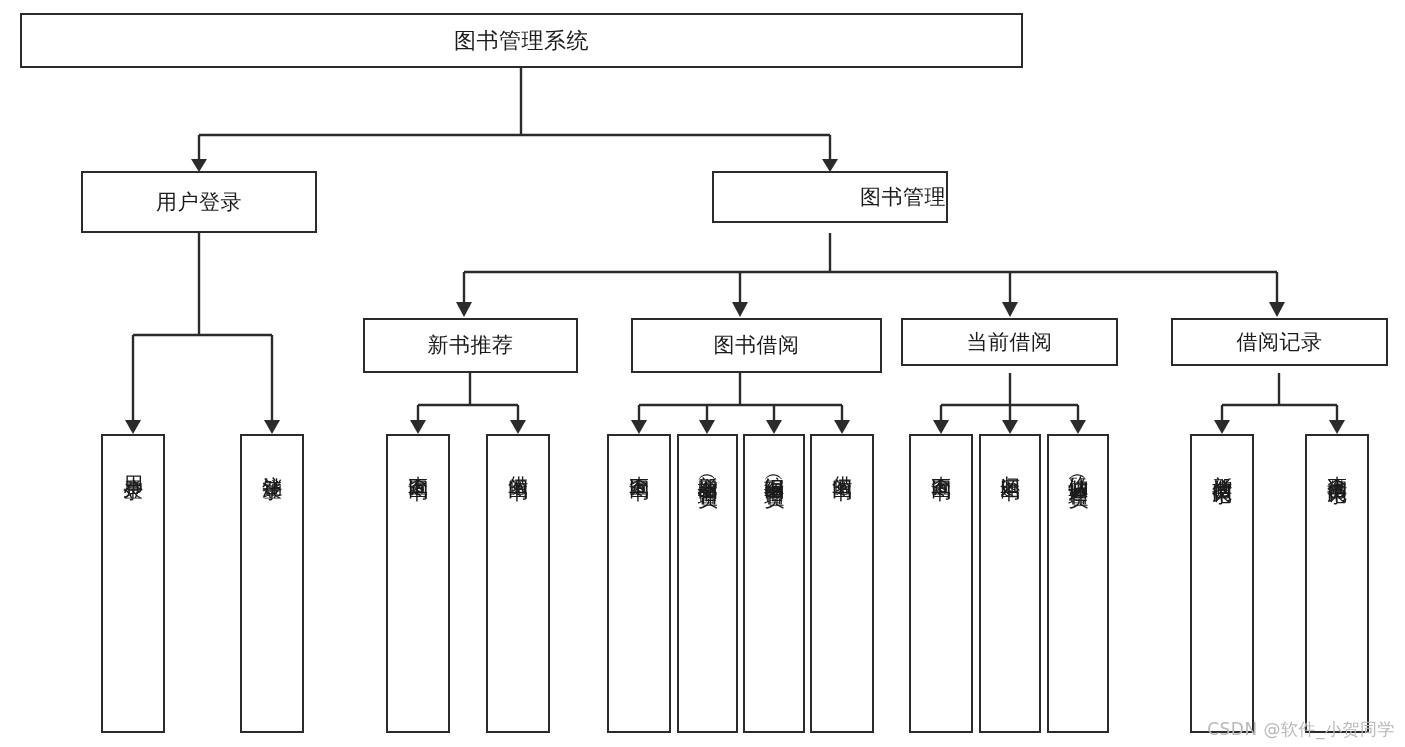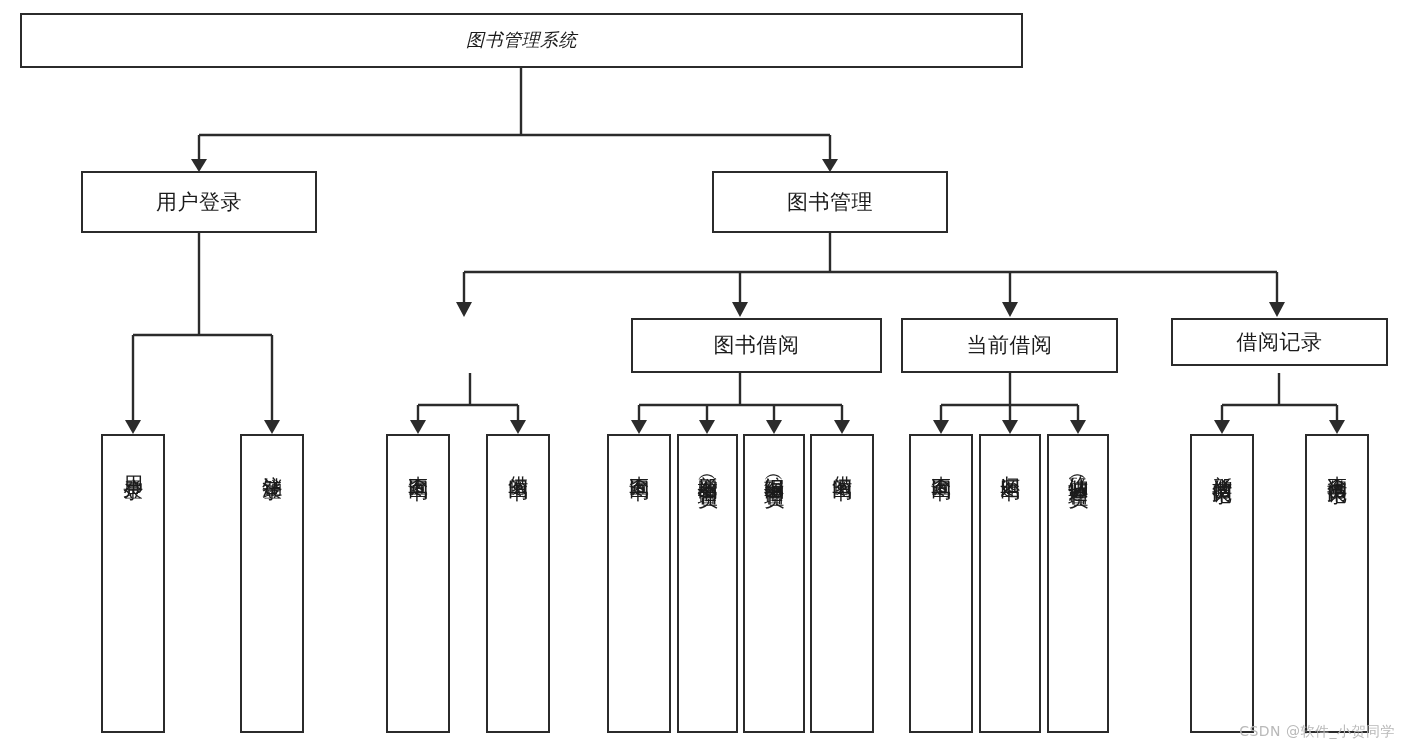--- a/index.html
+++ b/index.html
@@ -34,22 +34,21 @@
     display: block;
     text-align: center;
     line-height: 1.15;
     letter-spacing: 0.5px;
   }
   
   .node.h {
     font-size: 21px;
   }
   .node.h.title {
-    font-size: 18px;
-    font-style: italic;
+    font-size: 22px;
   }
   
   .node.v {
     align-items: flex-start;
     padding-top: 24px;
   }
   .node.v .label {
     writing-mode: vertical-rl;
     text-orientation: upright;
     font-size: 20px;
@@ -73,21 +72,21 @@
     fill: none;
   }
   #wires polygon.arrow {
     fill: #2b2b2b;
   }
   
   #watermark {
     position: absolute;
     right: 10px;
     bottom: 6px;
-    font-size: 14px;
+    font-size: 17px;
     color: #b9b9b9;
     letter-spacing: 0.5px;
     z-index: 5;
     white-space: nowrap;
     font-family: "DejaVu Sans", "Liberation Sans", sans-serif;
   }
 </style>
 </head>
 <body>
 
@@ -156,30 +155,33 @@
   </svg>
 
   <div class="node h title" style="left:20px; top:13px; width:1003px; height:55px;">
     <span class="label">图书管理系统</span>
   </div>
 
   <div class="node h" style="left:81px; top:171px; width:236px; height:62px;">
     <span class="label">用户登录</span>
   </div>
 
-  <div class="node h" style="left:712px; top:171px; width:236px; height:62px;">
+  <div class="node h" style="left:712px; top:171px; width:236px; height:52px;justify-content:flex-end;">
     <span class="label">图书管理</span>
   </div>
 
+  <div class="node h" style="left:363px; top:318px; width:215px; height:55px;">
+    <span class="label">新书推荐</span>
+  </div>
 
   <div class="node h" style="left:631px; top:318px; width:251px; height:55px;">
     <span class="label">图书借阅</span>
   </div>
 
-  <div class="node h" style="left:901px; top:318px; width:217px; height:55px;">
+  <div class="node h" style="left:901px; top:318px; width:217px; height:48px;">
     <span class="label">当前借阅</span>
   </div>
 
   <div class="node h" style="left:1171px; top:318px; width:217px; height:48px;">
     <span class="label">借阅记录</span>
   </div>
 
   <div class="node v" style="left:101px; top:434px; width:64px; height:299px;">
     <span class="label">用户登录</span>
   </div>

